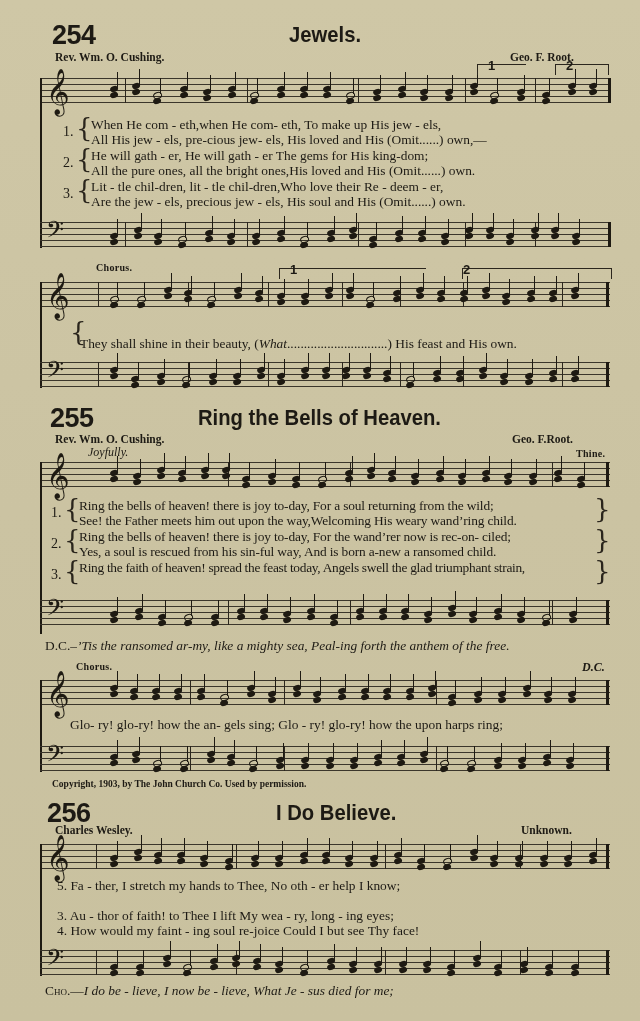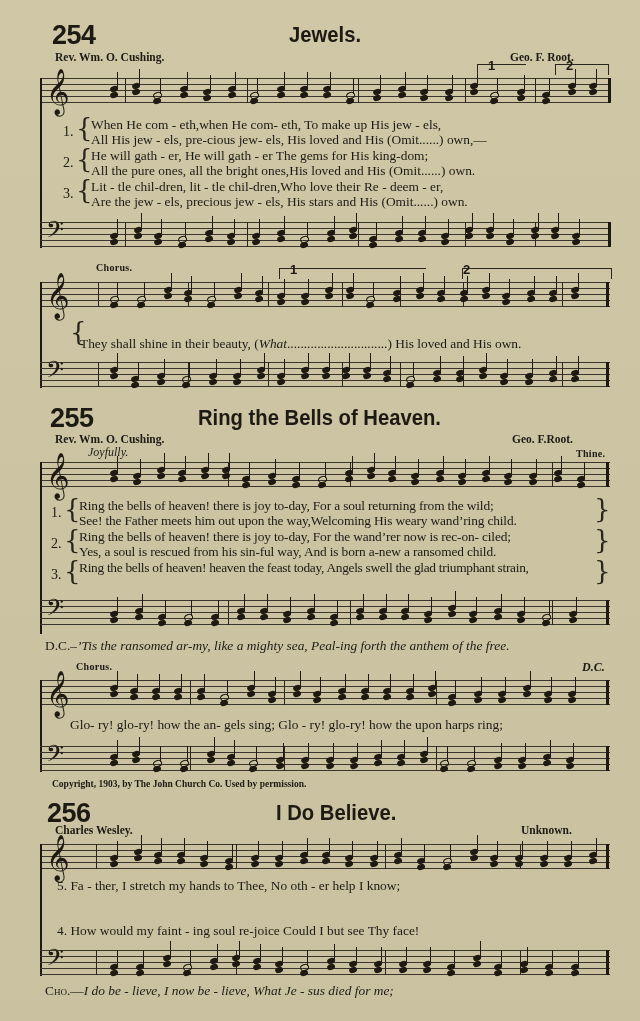--- a/index.html
+++ b/index.html
@@ -134,21 +134,21 @@
   <div class="abs lyric" style="left:91px;top:132px;">All    His jew - els,  pre-cious jew- els,  His loved and  His (Omit......)  own,—</div>
 
   <div class="abs vnum" style="left:63px;top:155px;">2.</div>
   <div class="abs brace" style="left:76px;top:146px;">{</div>
   <div class="abs lyric" style="left:91px;top:148px;">He    will gath - er,  He will gath - er  The  gems for  His  king-dom;</div>
   <div class="abs lyric" style="left:91px;top:163px;">All    the pure  ones, all the bright ones,His loved and  His (Omit......)  own.</div>
 
   <div class="abs vnum" style="left:63px;top:186px;">3.</div>
   <div class="abs brace" style="left:76px;top:177px;">{</div>
   <div class="abs lyric" style="left:91px;top:179px;">Lit  -  tle   chil-dren,  lit - tle   chil-dren,Who  love their  Re - deem - er,</div>
-  <div class="abs lyric" style="left:91px;top:194px;">Are    the  jew - els,  precious  jew - els,  His stars and  His (Omit......)  own.</div>
+  <div class="abs lyric" style="left:91px;top:194px;">Are    the  jew - els,  precious  jew - els,  His soul and  His (Omit......)  own.</div>
 
   <div class="staff" style="left:40px;top:222px;width:570px;height:26px;">
     <div class="line" style="top:0"></div>
       <div class="line" style="top:6px"></div>
       <div class="line" style="top:12px"></div>
       <div class="line" style="top:18px"></div>
       <div class="line" style="top:24px"></div>
     <div class="clef" style="left:6px;top:-6px;font-size:28px;">𝄢</div>
     <div class="bar" style="left:85px;height:25px"></div>
       <div class="bar" style="left:207px;height:25px"></div>
@@ -301,21 +301,21 @@
       <div class="note" style="left: 531px; top: 11px;"></div>
       <div class="stem" style="left: 538px; top: -9px; height: 16px;"></div>
     </div>
   <div class="sys-line" style="left:40px;top:282px;height:106px;"></div>
   <div class="voltabox" style="left:279px;top:268px;width:146px;"></div>
   <div class="voltanum" style="left:290px;top:262px;">1</div>
   <div class="voltabox r" style="left:462px;top:268px;width:148px;"></div>
   <div class="voltanum" style="left:463px;top:262px;">2</div>
 
   <div class="abs brace" style="left:70px;top:319px;">{</div>
-  <div class="abs lyric" style="left:80px;top:336px;"><span>They shall shine in their beauty, (</span><span class="it">What</span><span>..............................</span><span>)  His loved and His own.</span></div>
+  <div class="abs lyric" style="left:80px;top:336px;"><span>They shall shine in their beauty, (</span><span class="it">What</span><span>..............................</span><span>)  His feast and His own.</span></div>
 
   <div class="staff" style="left:40px;top:362px;width:570px;height:26px;">
     <div class="line" style="top:0"></div>
       <div class="line" style="top:6px"></div>
       <div class="line" style="top:12px"></div>
       <div class="line" style="top:18px"></div>
       <div class="line" style="top:24px"></div>
     <div class="clef" style="left:6px;top:-6px;font-size:28px;">𝄢</div>
     <div class="bar" style="left:58px;height:25px"></div>
       <div class="bar" style="left:148px;height:25px"></div>
@@ -481,21 +481,21 @@
   <div class="abs brace" style="left:594px;top:496px;">}</div>
 
   <div class="abs vnum" style="left:51px;top:536px;">2.</div>
   <div class="abs brace" style="left:64px;top:527px;">{</div>
   <div class="abs lyric" style="left:79px;top:529px;letter-spacing:-0.15px;">Ring the bells of heaven! there is joy to-day, For the wand’rer now is rec-on- ciled;</div>
   <div class="abs lyric" style="left:79px;top:544px;letter-spacing:-0.15px;">Yes,  a soul is rescued from his sin-ful way, And  is born a-new a ransomed child.</div>
   <div class="abs brace" style="left:594px;top:527px;">}</div>
 
   <div class="abs vnum" style="left:51px;top:567px;">3.</div>
   <div class="abs brace" style="left:64px;top:558px;">{</div>
-  <div class="abs lyric" style="left:79px;top:560px;letter-spacing:-0.3px;">Ring the bells of heaven! heaven the feast today, Angels swell the glad triumphant strain,</div>
+  <div class="abs lyric" style="left:79px;top:560px;letter-spacing:-0.3px;">Ring the faith of heaven! spread the feast today, Angels swell the glad triumphant strain,</div>
   <div class="abs brace" style="left:594px;top:558px;">}</div>
 
   <div class="staff" style="left:40px;top:600px;width:570px;height:26px;">
     <div class="line" style="top:0"></div>
       <div class="line" style="top:6px"></div>
       <div class="line" style="top:12px"></div>
       <div class="line" style="top:18px"></div>
       <div class="line" style="top:24px"></div>
     <div class="clef" style="left:6px;top:-6px;font-size:28px;">𝄢</div>
     <div class="bar" style="left:188px;height:25px"></div>
@@ -799,20 +799,21 @@
       <div class="note" style="left: 524px; top: 11px;"></div>
       <div class="note" style="left: 524px; top: 17px;"></div>
       <div class="stem" style="left: 531px; top: -3px; height: 16px;"></div>
       <div class="note" style="left: 549px; top: 8px;"></div>
       <div class="note" style="left: 549px; top: 14px;"></div>
       <div class="stem" style="left: 556px; top: -6px; height: 16px;"></div>
     </div>
   <div class="sys-line" style="left:40px;top:844px;height:132px;"></div>
 
   <div class="abs lyric" style="left:57px;top:878px;">5. Fa  -  ther,   I  stretch  my  hands  to  Thee,   No    oth - er   help     I  know;</div>
+  <div class="abs lyric" style="left:57px;top:908px;">3. Au  -  thor  of  faith!   to   Thee  I  lift    My   wea - ry,  long  -  ing   eyes;</div>
   <div class="abs lyric" style="left:57px;top:923px;">4. How would my  faint - ing  soul  re-joice  Could   I    but  see    Thy  face!</div>
 
   <div class="staff" style="left:40px;top:950px;width:570px;height:26px;">
     <div class="line" style="top:0"></div>
       <div class="line" style="top:6px"></div>
       <div class="line" style="top:12px"></div>
       <div class="line" style="top:18px"></div>
       <div class="line" style="top:24px"></div>
     <div class="clef" style="left:6px;top:-6px;font-size:28px;">𝄢</div>
     <div class="bar" style="left:56px;height:25px"></div>

